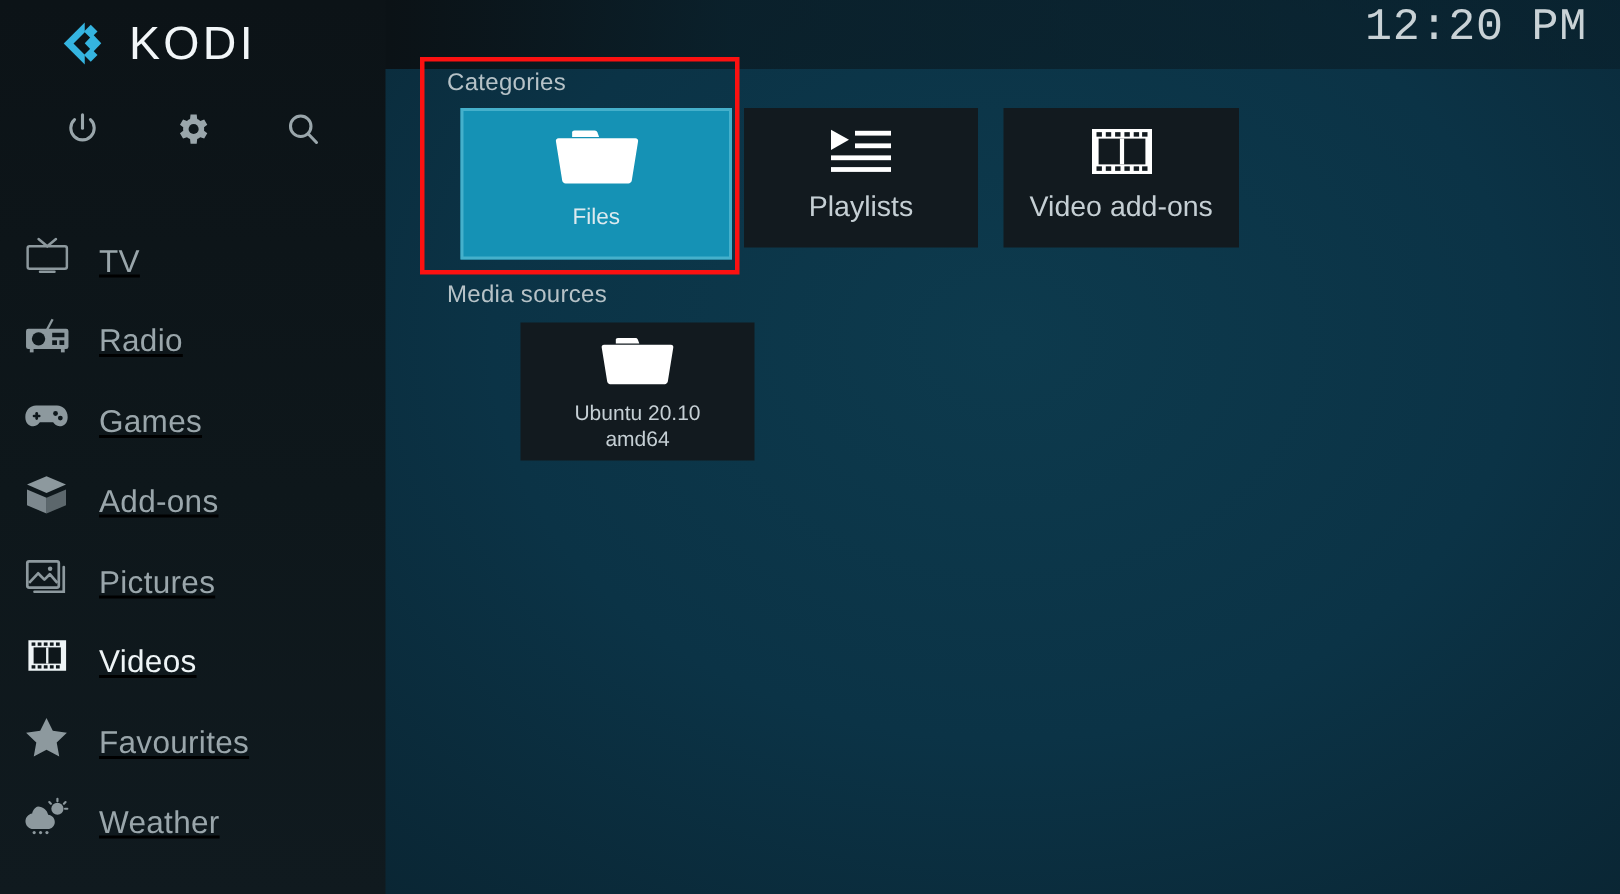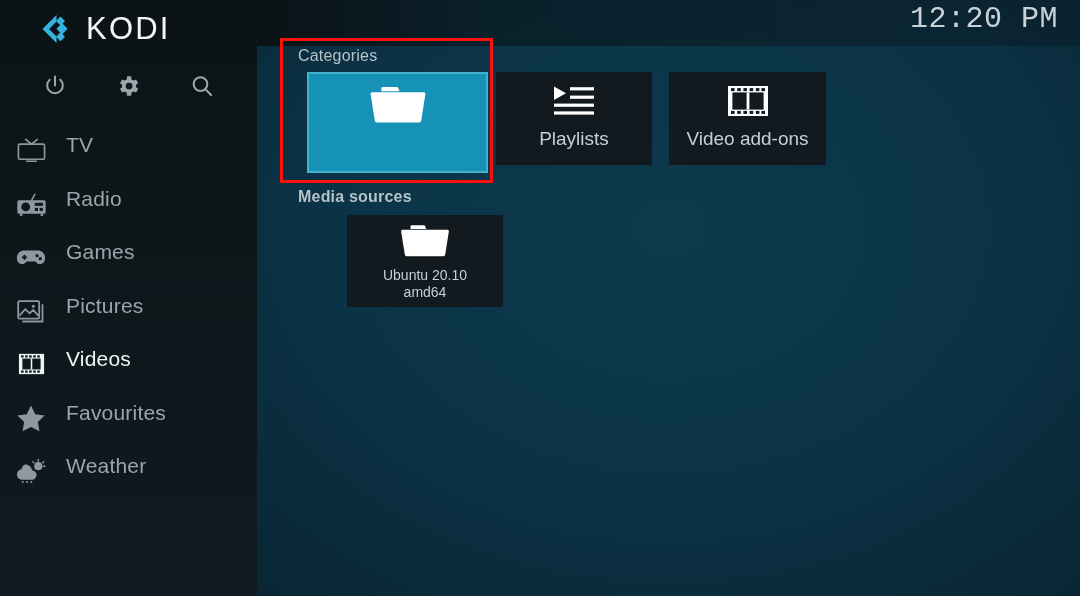--- a/index.html
+++ b/index.html
@@ -46,39 +46,39 @@
     position: absolute; top: 68px; left: 0; width: 257px;
     display: flex; justify-content: space-around; align-items: center;
     padding: 0 18px;
   }
   .quick-btn {
     width: 40px; height: 40px; display: flex; align-items: center; justify-content: center;
     cursor: pointer;
   }
   #menu { position: absolute; top: 133px; left: 0; width: 257px; }
   .menu-item {
-    height: 53.5px; display: flex; align-items: flex-start;
-    padding-left: 8px; cursor: pointer;
+    height: 53.5px; display: flex; align-items: flex-end;
+    padding-left: 8px; cursor: pointer; text-decoration: underline;
   }
   .menu-icon {
     width: 46px; min-width: 46px; height: 34px;
     display: flex; align-items: center; justify-content: center;
   }
   .menu-label {
     font-size: 21px; color: #9aa6ab; margin-left: 12px; font-weight: 400;
     letter-spacing: 0.2px;
   }
   .menu-item.active .menu-label { color: #eef4f6; }
   
   #content { position: absolute; left: 268px; top: 46px; width: 850px; height: 550px; }
   .section-label {
     position: absolute; font-size: 16px; color: #b6c2c7; letter-spacing: 0.2px;
   }
   #cat-label { left: 30px; top: 1px; }
-  #src-label { left: 30px; top: 142px; font-weight: bold; }
+  #src-label { left: 30px; top: 142px; }
   .tile {
     position: absolute;
     background: #121a1f;
     display: flex; flex-direction: column;
     align-items: center; justify-content: flex-start;
     cursor: pointer;
   }
   .tile .tile-icon {
     display: flex; align-items: center; justify-content: center;
     width: 100%;
@@ -200,20 +200,30 @@
             <path d="M9.6 5h14.8c4.4 0 7.6 3.6 7.6 8s-2.6 6.6-5.7 6.6c-2.3 0-3.4-1.4-4.6-2.8h-9.4c-1.2 1.4-2.3 2.8-4.6 2.8C4.6 19.6 2 17.4 2 13s3.2-8 7.6-8z"></path>
             <rect x="7.2" y="11.4" width="5.6" height="1.9" rx="0.9" fill="#0e171b"></rect>
             <rect x="9.1" y="9.5" width="1.9" height="5.6" rx="0.9" fill="#0e171b"></rect>
             <circle cx="23.4" cy="10.6" r="1.7" fill="#0e171b"></circle>
             <circle cx="26.8" cy="13.8" r="1.7" fill="#0e171b"></circle>
           </svg>
         </div>
         <div class="menu-label">Games</div>
       </div>
 
+      <div class="menu-item">
+        <div class="menu-icon">
+          <svg width="30" height="28" viewBox="0 0 30 28" fill="#8d999e">
+            <path d="M15 1.5 L28 7 L15 12.6 L2 7 z"></path>
+            <path d="M2 10.4 L15 15.9 L15 26.4 L2 20.8 z" opacity="0.88"></path>
+            <path d="M28 10.4 L15 15.9 L15 26.4 L28 20.8 z" opacity="0.62"></path>
+          </svg>
+        </div>
+        <div class="menu-label">Add-ons</div>
+      </div>
 
       <div class="menu-item">
         <div class="menu-icon">
           <svg width="30" height="26" viewBox="0 0 30 26" fill="none" stroke="#8d999e" stroke-width="1.8">
             <rect x="2.2" y="3.2" width="21" height="17.5" rx="1.2"></rect>
             <path d="M26.5 7 L26.5 23.5 L7 23.5" stroke-linecap="round"></path>
             <path d="M3.4 17.6 L9.4 11.2 L13.6 15.4 L17.2 11.8 L22.2 17.6" stroke-linejoin="round"></path>
             <circle cx="17.4" cy="8.2" r="1.5" fill="#8d999e" stroke="none"></circle>
           </svg>
         </div>
@@ -280,20 +290,21 @@
 
     <div class="section-label" id="cat-label">Categories</div>
 
     <div class="tile" id="tile-files">
       <div class="tile-icon">
         <svg width="62" height="48" viewBox="0 0 62 48" fill="#ffffff">
           <path d="M16 6h13.4c1 0 1.6.5 1.9 1.3l1.1 3h-18V7.3C14.4 6.6 15 6 16 6z"></path>
           <path d="M5.4 11.2h51.2c1.2 0 2 .9 1.8 2l-4.2 26.2c-.2 1.1-1.2 2-2.3 2H10.1c-1.2 0-2.1-.9-2.3-2L3.6 13.2c-.2-1.1.6-2 1.8-2z"></path>
         </svg>
       </div>
+      <div class="tile-label">Files</div>
     </div>
 
     <div class="tile" id="tile-playlists">
       <div class="tile-icon">
         <svg width="46" height="36" viewBox="0 0 46 36" fill="#ffffff">
           <polygon points="3,3.5 3,17 15,10.2"></polygon>
           <rect x="19" y="4.2" width="24" height="3.2"></rect>
           <rect x="19" y="12.6" width="24" height="3.2"></rect>
           <rect x="3" y="20.6" width="40" height="3.2"></rect>
           <rect x="3" y="28.4" width="40" height="3.2"></rect>

